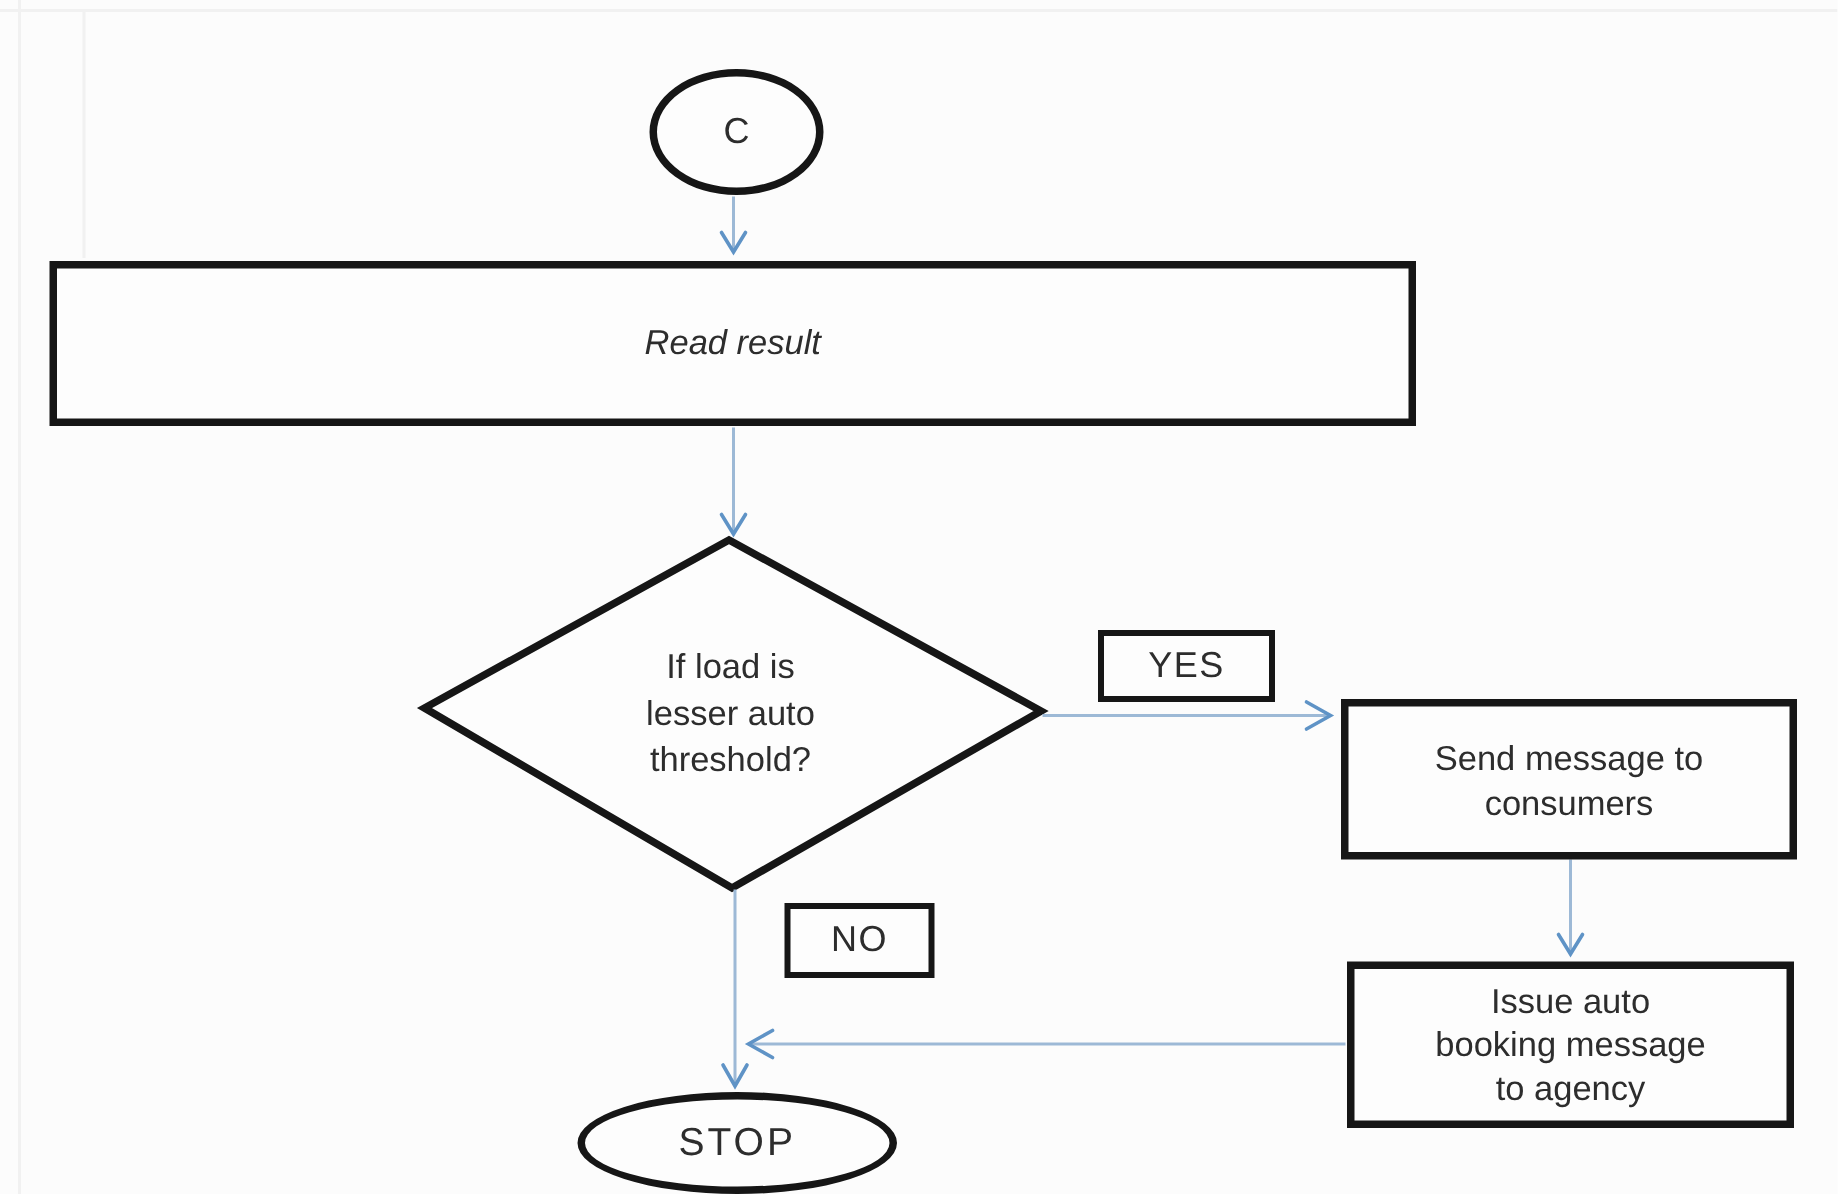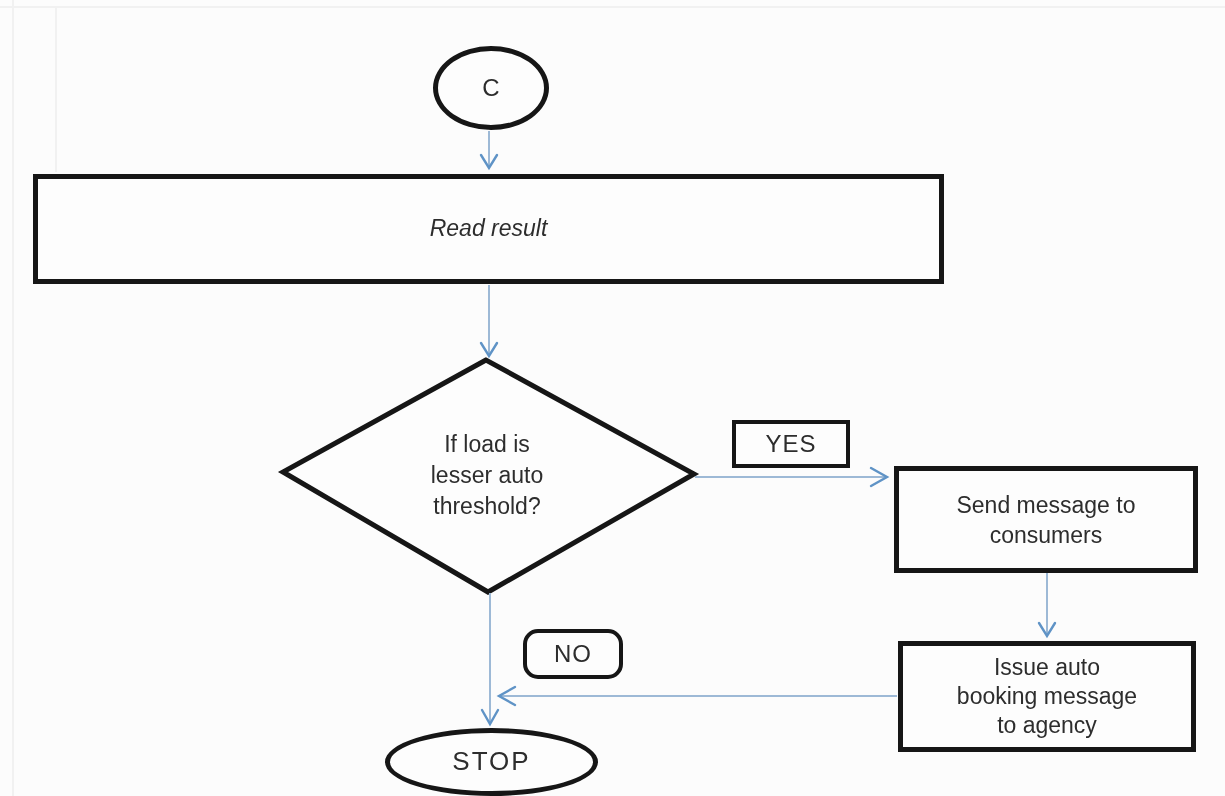--- a/index.html
+++ b/index.html
@@ -69,23 +69,23 @@
     border-width: 4px;
     font-size: 24px; letter-spacing: 1px;
   }
   .n-send {
     left: 894px; top: 427px; width: 304px; height: 107px;
     font-size: 23px; line-height: 30px;
     padding: 0 24px;
     margin-top: 39px;
   }
   .n-no {
-    left: 523px; top: 629px; width: 100px; height: 50px;
+    left: 523px; top: 602px; width: 100px; height: 50px;
     border-width: 4px;
-    font-size: 24px; letter-spacing: 1px; border-radius: 15px;
+    font-size: 24px; letter-spacing: 1px;
   }
   .n-issue {
     left: 898px; top: 641px; width: 298px; height: 111px;
     font-size: 23px; line-height: 29px;
   }
   .n-issue span { max-width: 186px; }
   .n-stop {
     left: 385px; top: 728px; width: 213px; height: 68px;
     border-radius: 50%;
     font-size: 26px; letter-spacing: 2px;

